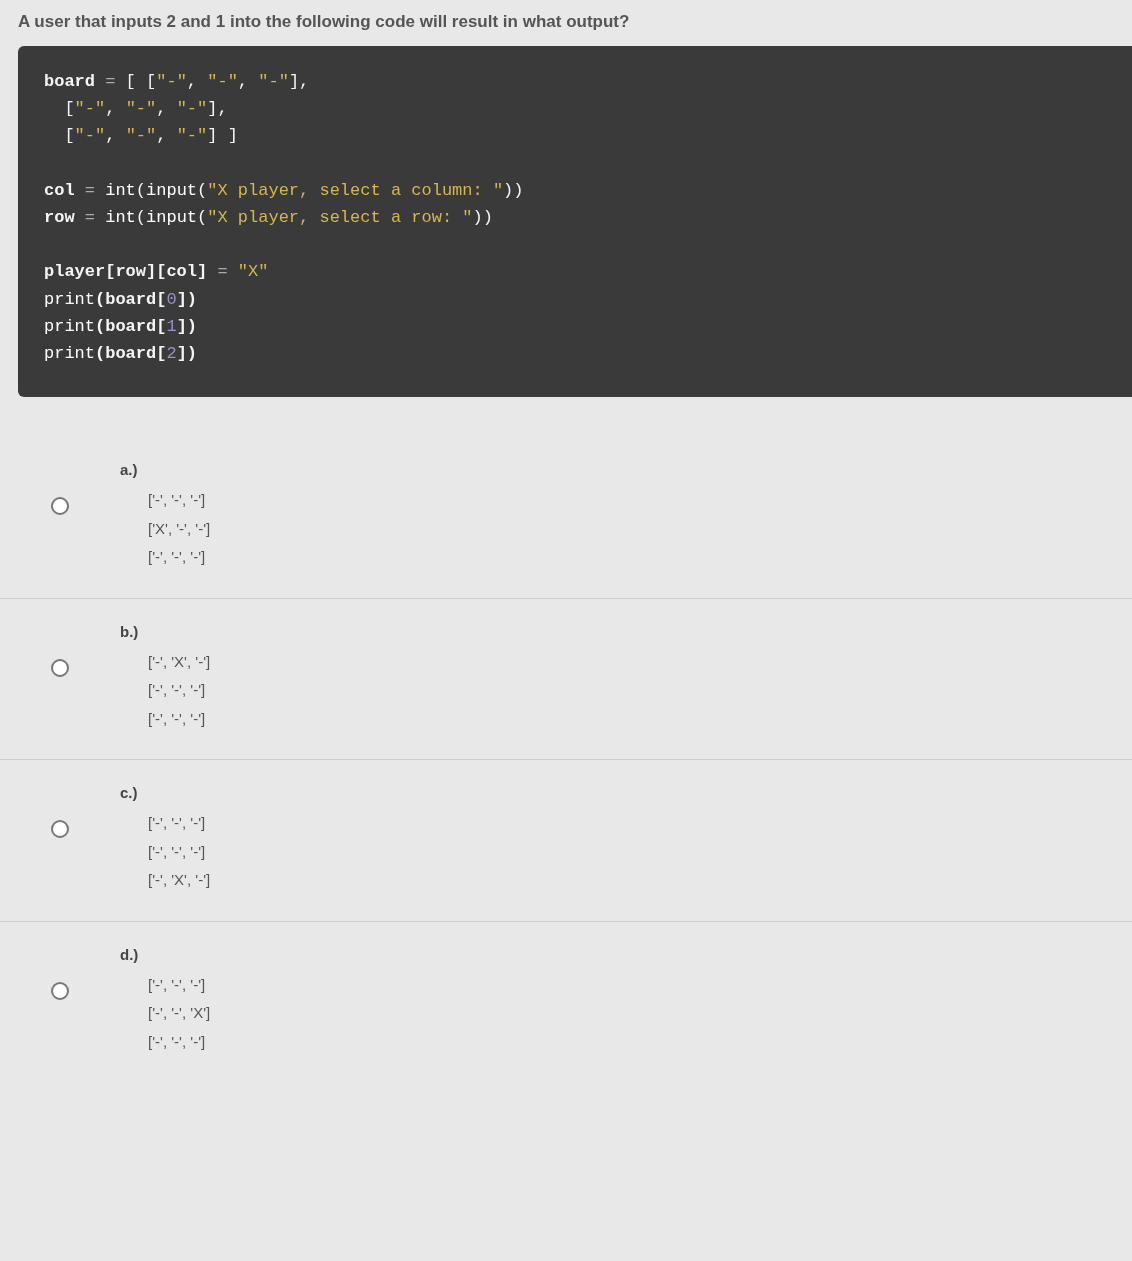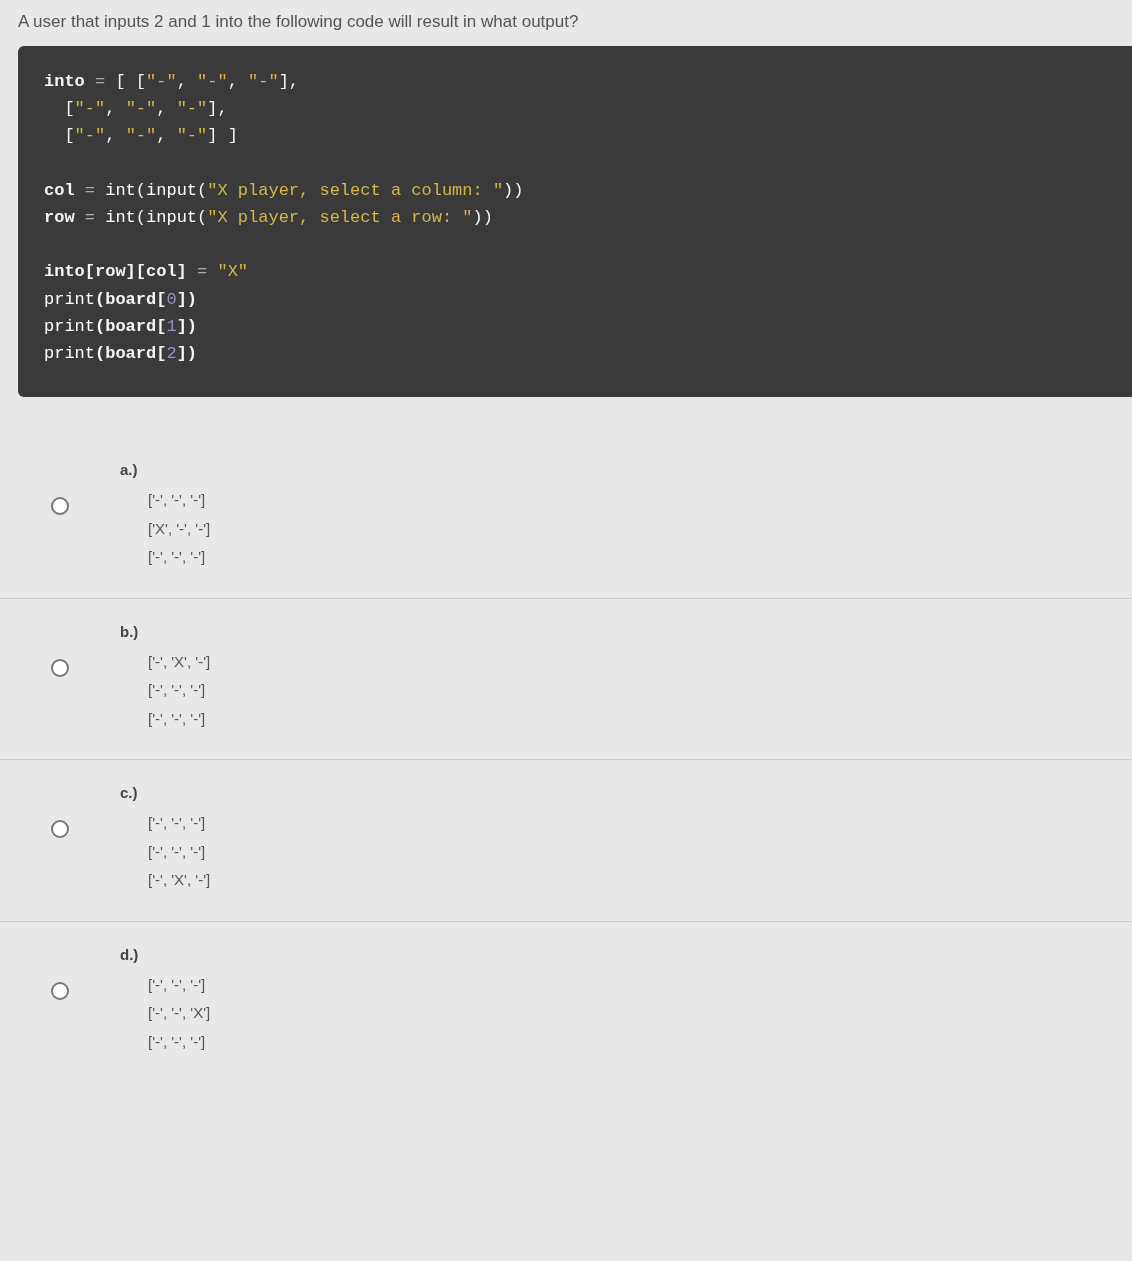--- a/index.html
+++ b/index.html
@@ -7,20 +7,21 @@
   font-family: Arial, Helvetica, sans-serif;
   background:#e8e8e8;
   color:#333;
   width:1132px;
 }
 .page { padding:12px 0 0 0; }
 .question {
   font-size:17px;
   color:#555;
   padding:0 18px 14px 18px;
+  font-weight:bold;
 }
 .codeblock {
   background:#3a3a3a;
   color:#f5f5f5;
   font-family:"Courier New",Consolas,monospace;
   font-size:17px;
   line-height:1.6;
   padding:22px 26px 30px 26px;
   margin:0 0 40px 18px;
   border-radius:6px 0 0 6px;
@@ -64,28 +65,28 @@
   margin-bottom:8px;
 }
 .opt-lines { padding-left:28px; line-height:1.9; }
 </style>
 </head>
 <body>
 <div class="page">
 
 <div class="question">A user that inputs 2 and 1 into the following code will result in what output?</div>
 
-<div class="codeblock"><span class="tok-kw">into </span><span class="tok-eq">=</span><span class="tok-punc"> [ [</span><span class="tok-str">"-"</span><span class="tok-punc">, </span><span class="tok-str">"-"</span><span class="tok-punc">, </span><span class="tok-str">"-"</span><span class="tok-punc">],</span>
+<div class="codeblock"><span class="tok-kw">board </span><span class="tok-eq">=</span><span class="tok-punc"> [ [</span><span class="tok-str">"-"</span><span class="tok-punc">, </span><span class="tok-str">"-"</span><span class="tok-punc">, </span><span class="tok-str">"-"</span><span class="tok-punc">],</span>
 <span class="tok-punc">  [</span><span class="tok-str">"-"</span><span class="tok-punc">, </span><span class="tok-str">"-"</span><span class="tok-punc">, </span><span class="tok-str">"-"</span><span class="tok-punc">],</span>
 <span class="tok-punc">  [</span><span class="tok-str">"-"</span><span class="tok-punc">, </span><span class="tok-str">"-"</span><span class="tok-punc">, </span><span class="tok-str">"-"</span><span class="tok-punc">] ]</span>
 
 <span class="tok-kw">col </span><span class="tok-eq">=</span><span> </span><span class="tok-func">int</span><span class="tok-punc">(</span><span class="tok-func">input</span><span class="tok-punc">(</span><span class="tok-str">"X player, select a column: "</span><span class="tok-punc">))</span>
 <span class="tok-kw">row </span><span class="tok-eq">=</span><span> </span><span class="tok-func">int</span><span class="tok-punc">(</span><span class="tok-func">input</span><span class="tok-punc">(</span><span class="tok-str">"X player, select a row: "</span><span class="tok-punc">))</span>
 
-<span class="tok-kw">into[row][col] </span><span class="tok-eq">=</span><span> </span><span class="tok-str">"X"</span>
+<span class="tok-kw">player[row][col] </span><span class="tok-eq">=</span><span> </span><span class="tok-str">"X"</span>
 <span class="tok-func">print</span><span class="tok-kw">(board[</span><span class="tok-num">0</span><span class="tok-kw">])</span>
 <span class="tok-func">print</span><span class="tok-kw">(board[</span><span class="tok-num">1</span><span class="tok-kw">])</span>
 <span class="tok-func">print</span><span class="tok-kw">(board[</span><span class="tok-num">2</span><span class="tok-kw">])</span></div>
 
 <div class="options">
 
   <div class="option-row">
     <div class="radio-cell">
       <div class="radio"></div>
     </div>

